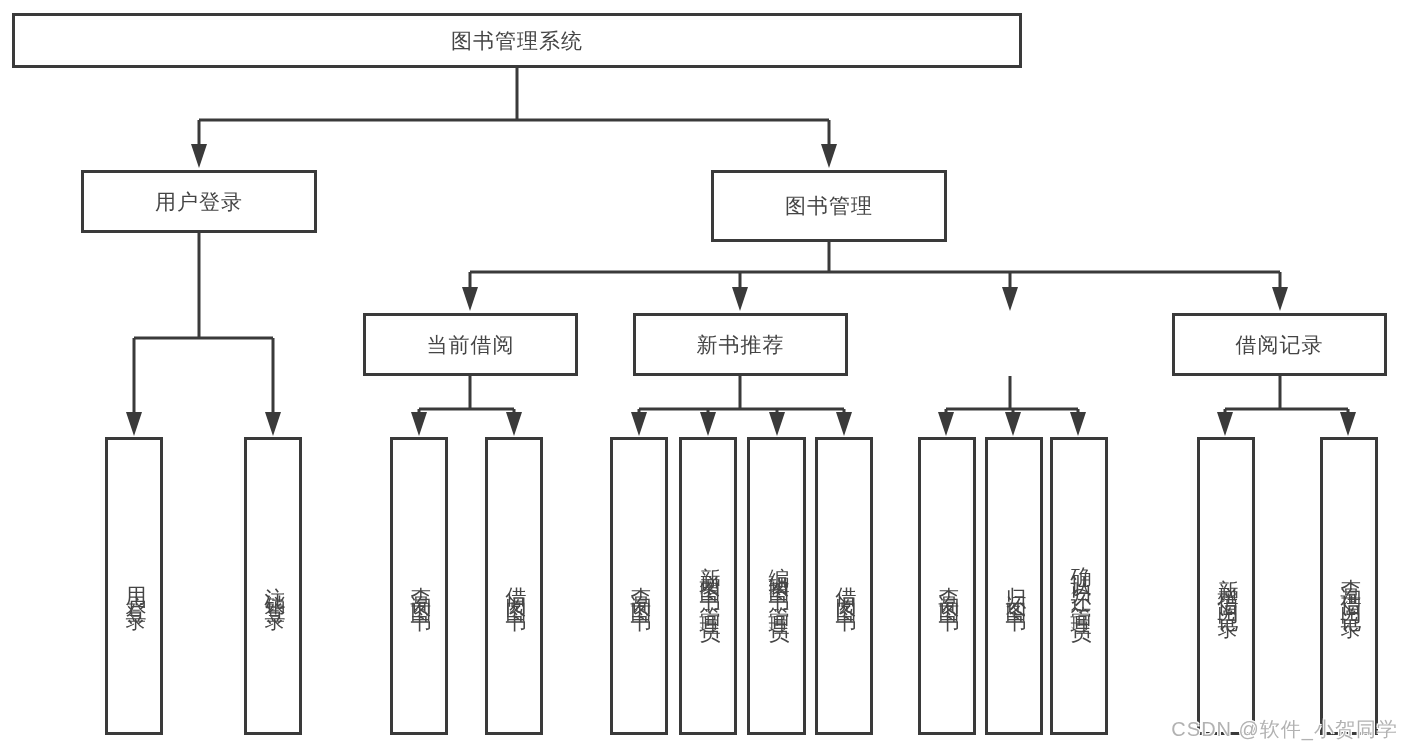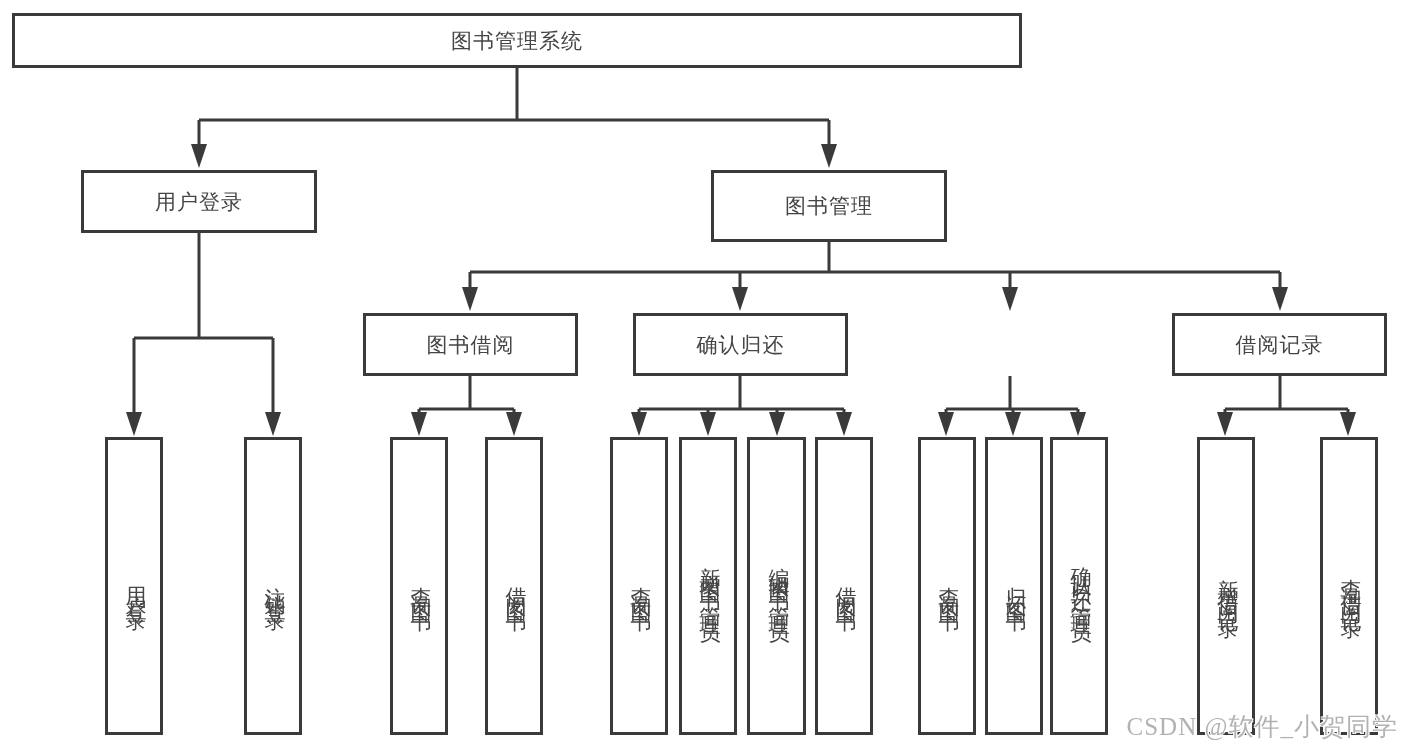--- a/index.html
+++ b/index.html
@@ -1,20 +1,20 @@
 <!DOCTYPE html>
 <html style="--line: #3a3a3a; --text: #454545; --wm: #b2b2b2; --bg: #ffffff;"><head>
 <meta charset="utf-8">
 <style>
   html,body{margin:0;padding:0;background:#fff;}
   .canvas{
     position:relative;
     width:1405px;height:747px;
     background:var(--bg,#ffffff);
-    font-family:Liberation Serif, serif;
+    font-family:Liberation Sans, sans-serif;
     color:var(--text,#454545);
     overflow:hidden;
   }
   .connectors{position:absolute;left:0;top:0;width:1405px;height:747px;}
   .box{
     position:absolute;
     box-sizing:border-box;
     background:#fff;
     border:3px solid var(--line,#3a3a3a);
     display:flex;align-items:center;justify-content:center;
@@ -27,21 +27,21 @@
     writing-mode:vertical-rl;
     text-orientation:mixed;
     text-align:center;
     letter-spacing:8px;
     line-height:48px;
     font-size:21px;
   }
   .watermark{
     position:absolute;
     right:7px;bottom:4px;
-    font-size:25px;
+    font-size:20px;
     letter-spacing:1px;
     color:var(--wm,#b2b2b2);
     text-shadow:-1px -1px 0 #fff,1px -1px 0 #fff,-1px 1px 0 #fff,1px 1px 0 #fff;
     z-index:5;
   }
 </style>
 </head>
 <body>
 
 <div class="canvas">
@@ -66,22 +66,22 @@
       M938 412 L954 412 L946 436 Z  M1005 412 L1021 412 L1013 436 Z
       M1070 412 L1086 412 L1078 436 Z
       M1217 412 L1233 412 L1225 436 Z  M1340 412 L1356 412 L1348 436 Z"></path>
   </svg>
 
   <div class="box" style="left:12px;top:13px;width:1010px;height:55px">图书管理系统</div>
 
   <div class="box" style="left:81px;top:170px;width:236px;height:63px">用户登录</div>
   <div class="box" style="left:711px;top:170px;width:236px;height:72px">图书管理</div>
 
-  <div class="box" style="left:363px;top:313px;width:215px;height:63px">图书借阅</div>
-  <div class="box" style="left:633px;top:313px;width:215px;height:63px">确认归还</div>
+  <div class="box" style="left:363px;top:313px;width:215px;height:63px">当前借阅</div>
+  <div class="box" style="left:633px;top:313px;width:215px;height:63px">新书推荐</div>
   <div class="box" style="left:1172px;top:313px;width:215px;height:63px">借阅记录</div>
 
   <div class="box leaf" style="left:105px;top:437px;width:58px;height:298px">用户登录</div>
   <div class="box leaf" style="left:244px;top:437px;width:58px;height:298px">注销登录</div>
 
   <div class="box leaf" style="left:390px;top:437px;width:58px;height:298px">查询图书</div>
   <div class="box leaf" style="left:485px;top:437px;width:58px;height:298px">借阅图书</div>
 
   <div class="box leaf" style="left:610px;top:437px;width:58px;height:298px">查询图书</div>
   <div class="box leaf" style="left:679px;top:437px;width:58px;height:298px">新增图书（管理员）</div>

